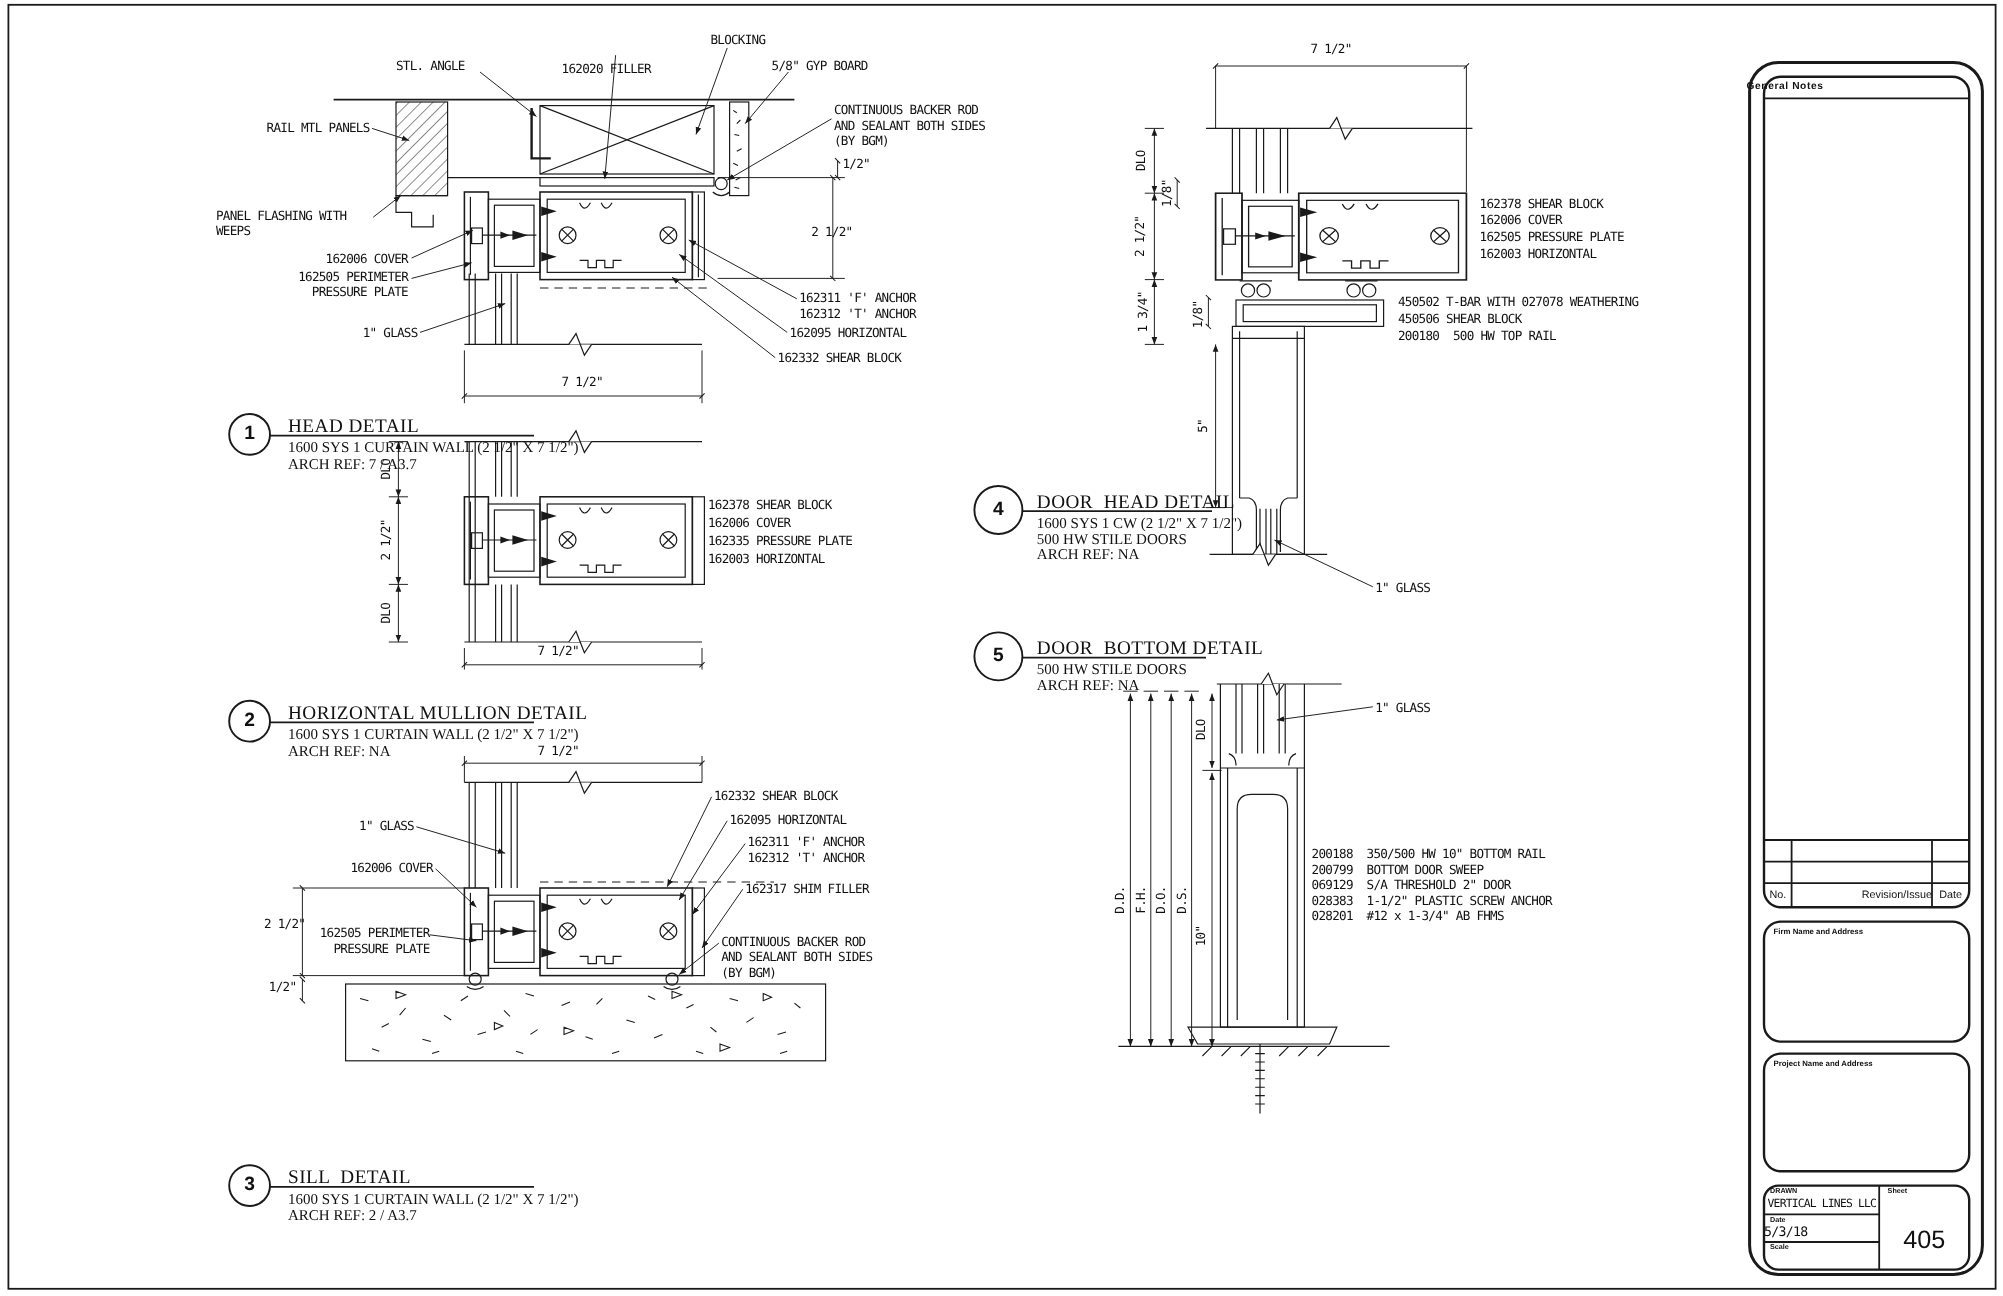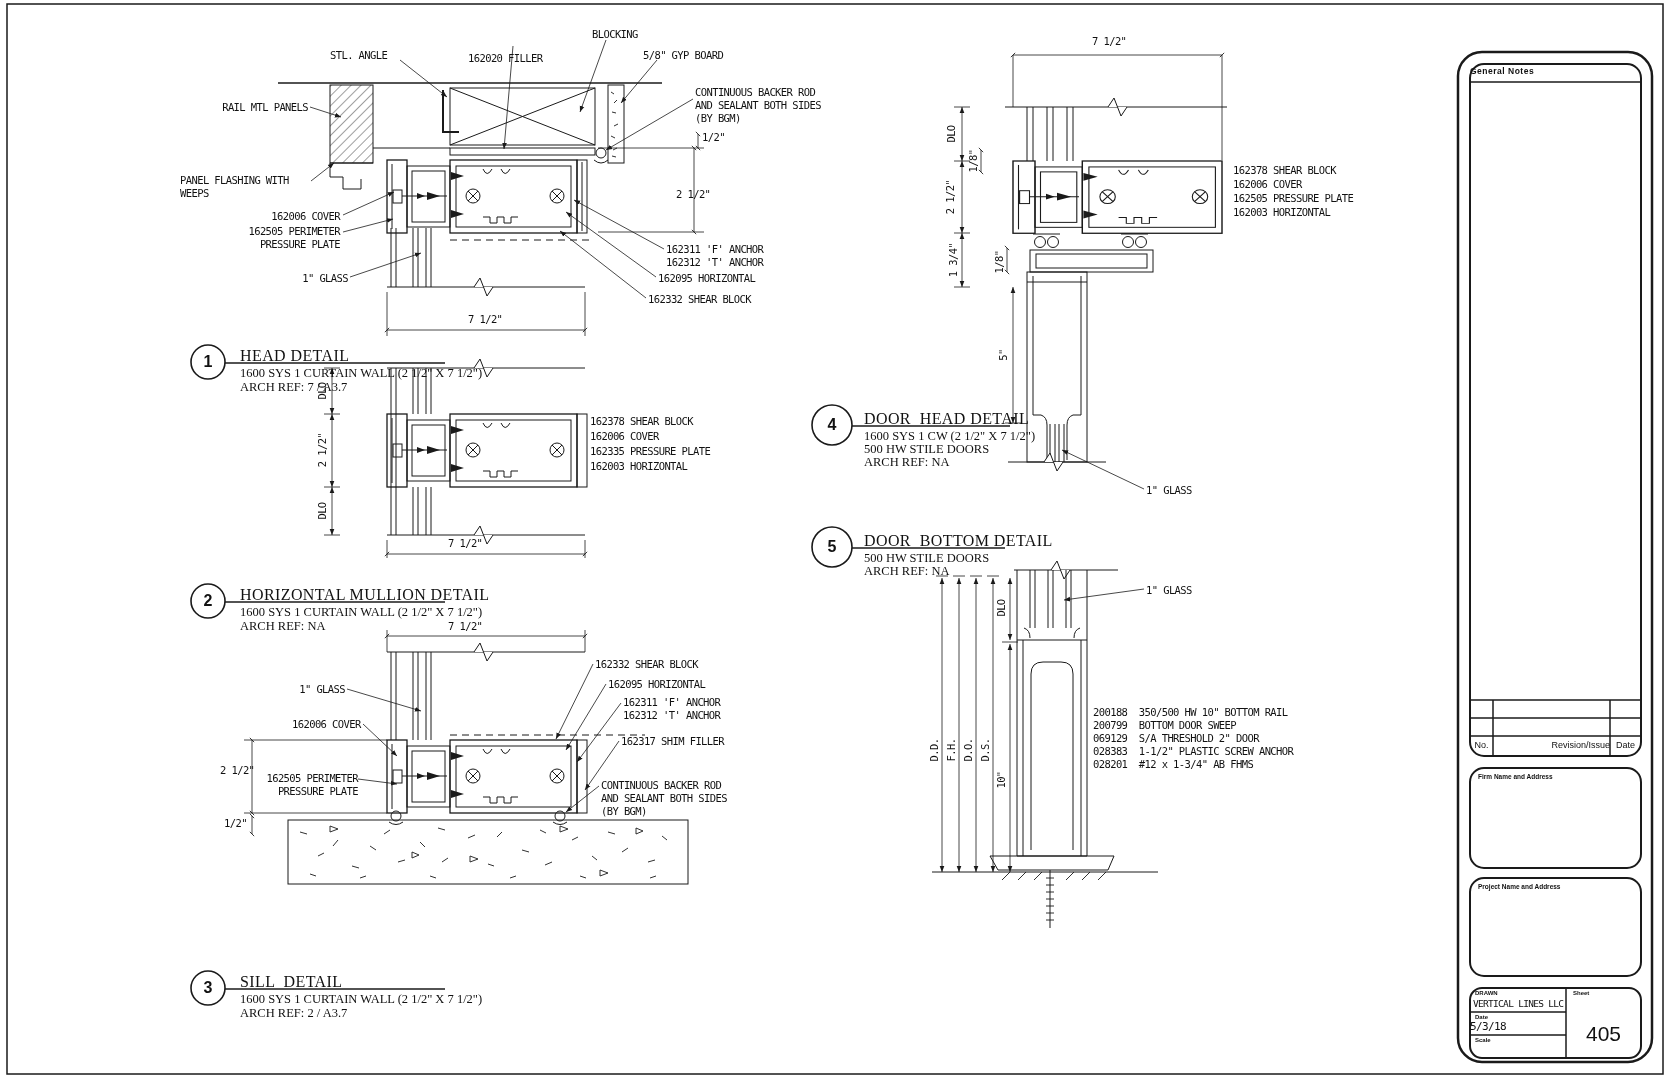--- a/index.html
+++ b/index.html
@@ -389,20 +389,23 @@
 <div class="rot" style="left:951px;top:134px">DLO</div>
 <div class="rot" style="left:950px;top:197px">2 1/2"</div>
 <div class="rot" style="left:973px;top:161px">1/8"</div>
 <div class="rot" style="left:953px;top:260px">1 3/4"</div>
 <div class="rot" style="left:999px;top:262px">1/8"</div>
 <div class="rot" style="left:1003px;top:355px">5"</div>
 <div class="cad lh14" style="left:1233px;top:163px">162378 SHEAR BLOCK
 162006 COVER
 162505 PRESSURE PLATE
 162003 HORIZONTAL</div>
+<div class="cad lh14" style="left:1165px;top:245px">450502 T-BAR WITH 027078 WEATHERING
+450506 SHEAR BLOCK
+200180  500 HW TOP RAIL</div>
 <div class="cad" style="left:1146px;top:484px">1" GLASS</div>
 
 <div class="bubnum" style="left:832px;top:425px">4</div>
 <div class="ttl hd" style="left:864px;top:410px">DOOR  HEAD DETAIL</div>
 <div class="ttl" style="left:864px;top:429px">1600 SYS 1 CW (2 1/2" X 7 1/2")</div>
 <div class="ttl" style="left:864px;top:442px">500 HW STILE DOORS</div>
 <div class="ttl" style="left:864px;top:455px">ARCH REF: NA</div>
 
 <div class="rot" style="left:1001px;top:608px">DLO</div>
 <div class="rot" style="left:934px;top:750px">D.D.</div>
@@ -415,21 +418,21 @@
 069129  S/A THRESHOLD 2" DOOR
 028383  1-1/2" PLASTIC SCREW ANCHOR
 028201  #12 x 1-3/4" AB FHMS</div>
 <div class="cad" style="left:1146px;top:584px">1" GLASS</div>
 
 <div class="bubnum" style="left:832px;top:547px">5</div>
 <div class="ttl hd" style="left:864px;top:532px">DOOR  BOTTOM DETAIL</div>
 <div class="ttl" style="left:864px;top:551px">500 HW STILE DOORS</div>
 <div class="ttl" style="left:864px;top:564px">ARCH REF: NA</div>
 
-<div class="tb head" style="left:1470px;top:66px;width:171px;">General Notes</div>
+<div class="tb head" style="left:1402px;top:66px;width:171px;text-align:center">General Notes</div>
 <div class="tb small" style="left:1470px;top:740px;width:23px;text-align:center">No.</div>
 <div class="tb small" style="left:1493px;top:740px;width:117px;text-align:right">Revision/Issue</div>
 <div class="tb small" style="left:1610px;top:740px;width:31px;text-align:center">Date</div>
 <div class="tb tiny" style="left:1478px;top:773px">Firm Name and Address</div>
 <div class="tb tiny" style="left:1478px;top:883px">Project Name and Address</div>
 <div class="tb tiny" style="left:1475px;top:990px;font-size:6px">DRAWN</div>
 <div class="cad firm" style="left:1473px;top:997px">VERTICAL LINES LLC</div>
 <div class="tb tiny" style="left:1475px;top:1014px;font-size:6px">Date</div>
 <div class="cad dateval ac" style="left:1470px;top:1020px;width:96px">5/3/18</div>
 <div class="tb tiny" style="left:1475px;top:1037px;font-size:6px">Scale</div>

